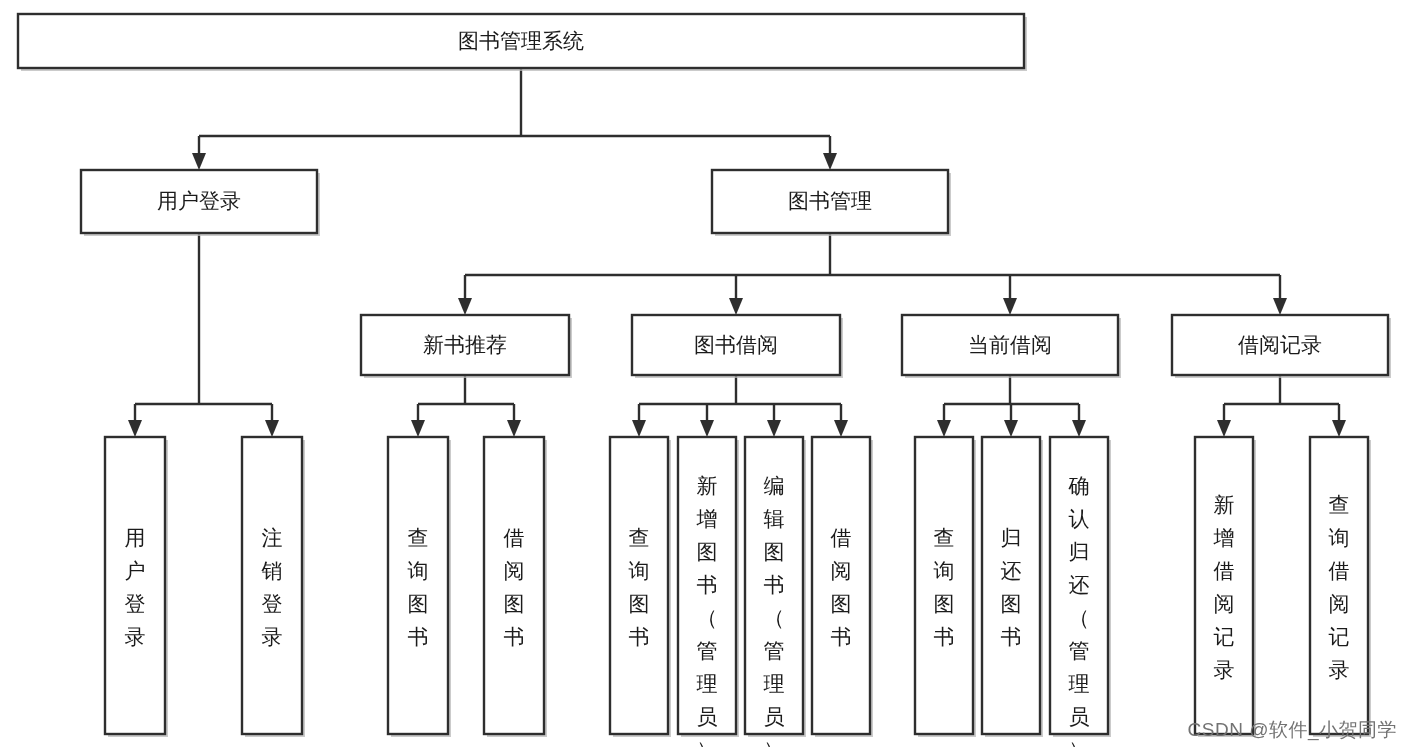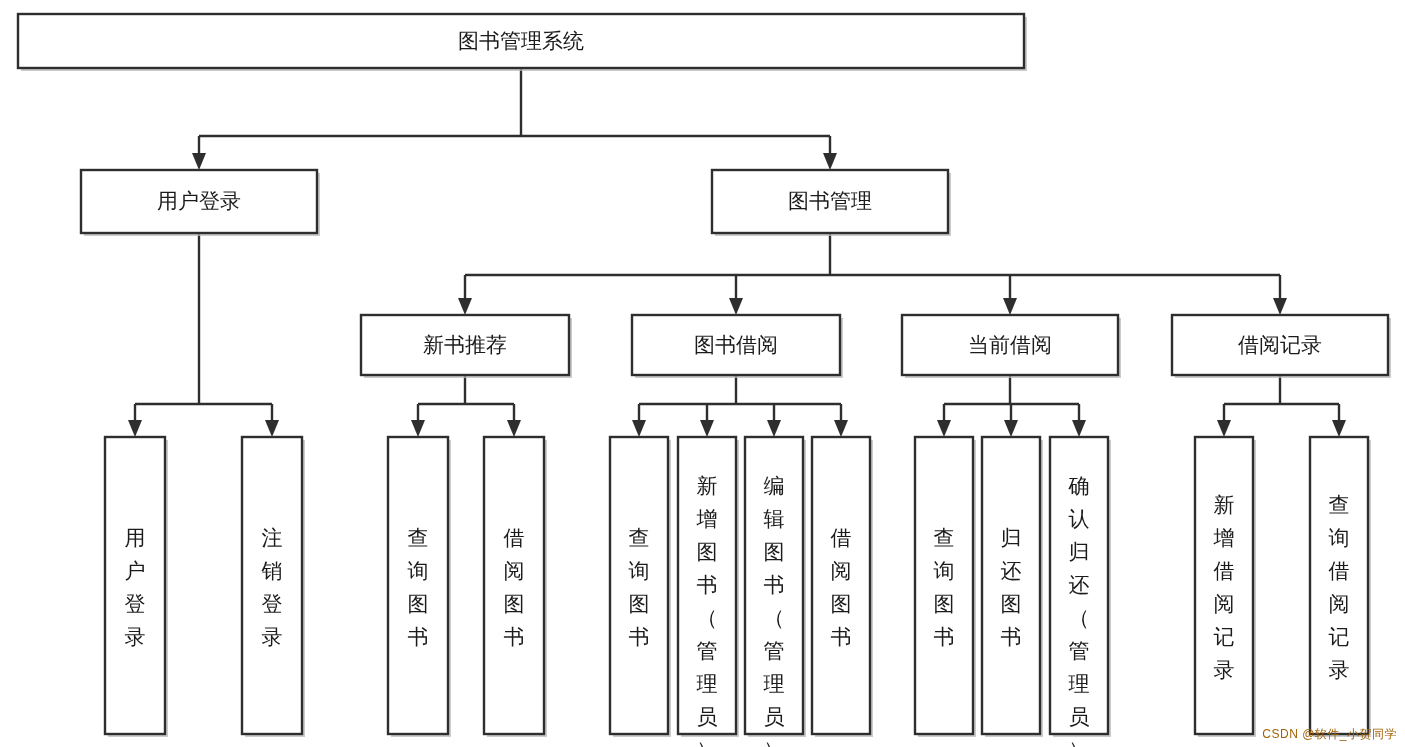--- a/index.html
+++ b/index.html
@@ -59,22 +59,22 @@
     font-family: "Liberation Sans", "DejaVu Sans", sans-serif;
     font-size: 21px;
     fill: #1b1b1b;
     text-anchor: middle;
   }
   .watermark {
     position: absolute;
     right: 8px;
     bottom: 4px;
     font-family: "Liberation Sans", "DejaVu Sans", sans-serif;
-    font-size: 12px;
-    color: #a16207;
+    font-size: 19px;
+    color: #737373;
     letter-spacing: 0.5px;
     white-space: nowrap;
     user-select: none;
   }
 </style>
 </head>
 <body>
 
 <div id="diagram-root">
   <svg class="flow" viewBox="0 0 1405 747">

